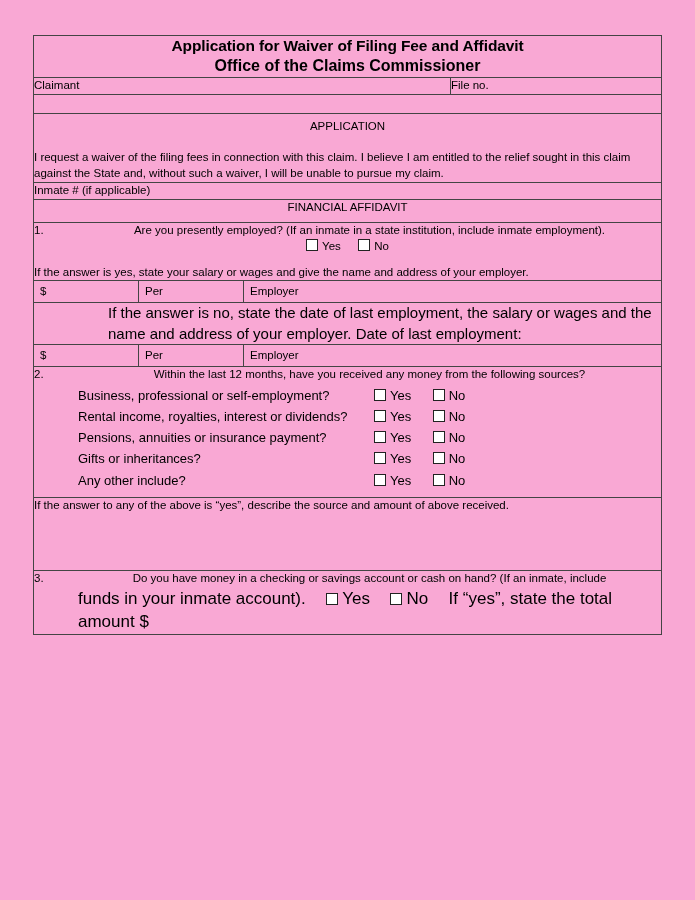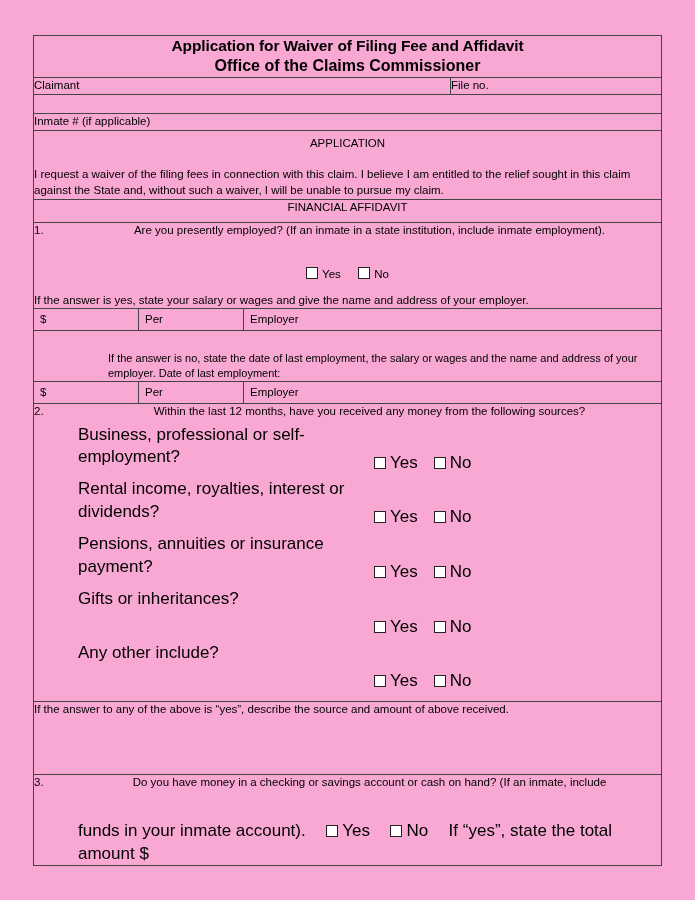--- a/index.html
+++ b/index.html
@@ -121,21 +121,20 @@
     width: 10px;
     height: 10px;
     border: 1.4px solid #222222;
     background: #ffffff;
     vertical-align: -1px;
     margin: 0 4px 0 0;
   }
   .cb-grp {
     display: inline-block;
     white-space: nowrap;
-    margin-top: 28px;
   }
   .cb-gap {
     display: inline-block;
     width: 11px;
   }
 
   
   .mpe td {
     height: 19px;
   }
@@ -143,35 +142,34 @@
     padding: 3px 0 3px 6px;
     font-size: 11.5px;
   }
 
   
   .indent-cell {
     padding: 3px 8px 3px 0;
   }
   .indent-para {
     margin-left: 74px;
-    font-size: 11px;
+    font-size: 15px;
     line-height: 1.36;
-    margin-top: 20px;
   }
 
   
   .sub-list {
     margin-top: 3px;
   }
   .sub-item {
     display: flex;
-    align-items: flex-start;
+    align-items: flex-end;
     margin-left: 44px;
     margin-top: 4px;
-    font-size: 17px;
+    font-size: 13px;
   }
   .sub-label {
     width: 296px;
     flex: 0 0 296px;
   }
   .sub-opts {
     flex: 0 0 auto;
     white-space: nowrap;
   }
   .opt-yes {
@@ -219,28 +217,28 @@
     <tr>
       <td colspan="3" class="lbl">Claimant</td>
       <td class="lbl">File no.</td>
     </tr>
 
     <tr class="blank-row">
       <td colspan="4"></td>
     </tr>
 
     <tr>
-      <td colspan="4" class="lbl">Inmate # (if applicable)</td>
-    </tr>
-
-    <tr>
       <td colspan="4" class="section-cell">
         <div class="section-head">APPLICATION</div>
         <div class="body-para">I request a waiver of the filing fees in connection with this claim. I believe I am entitled to the relief sought in this claim against the State and, without such a waiver, I will be unable to pursue my claim.</div>
       </td>
+    </tr>
+
+    <tr>
+      <td colspan="4" class="lbl">Inmate # (if applicable)</td>
     </tr>
 
     <tr>
       <td colspan="4" class="affidavit-cell">FINANCIAL AFFIDAVIT</td>
     </tr>
 
     <tr>
       <td colspan="4" class="q-cell">
         <div class="q-row">
           <div class="q-num">1.</div>

